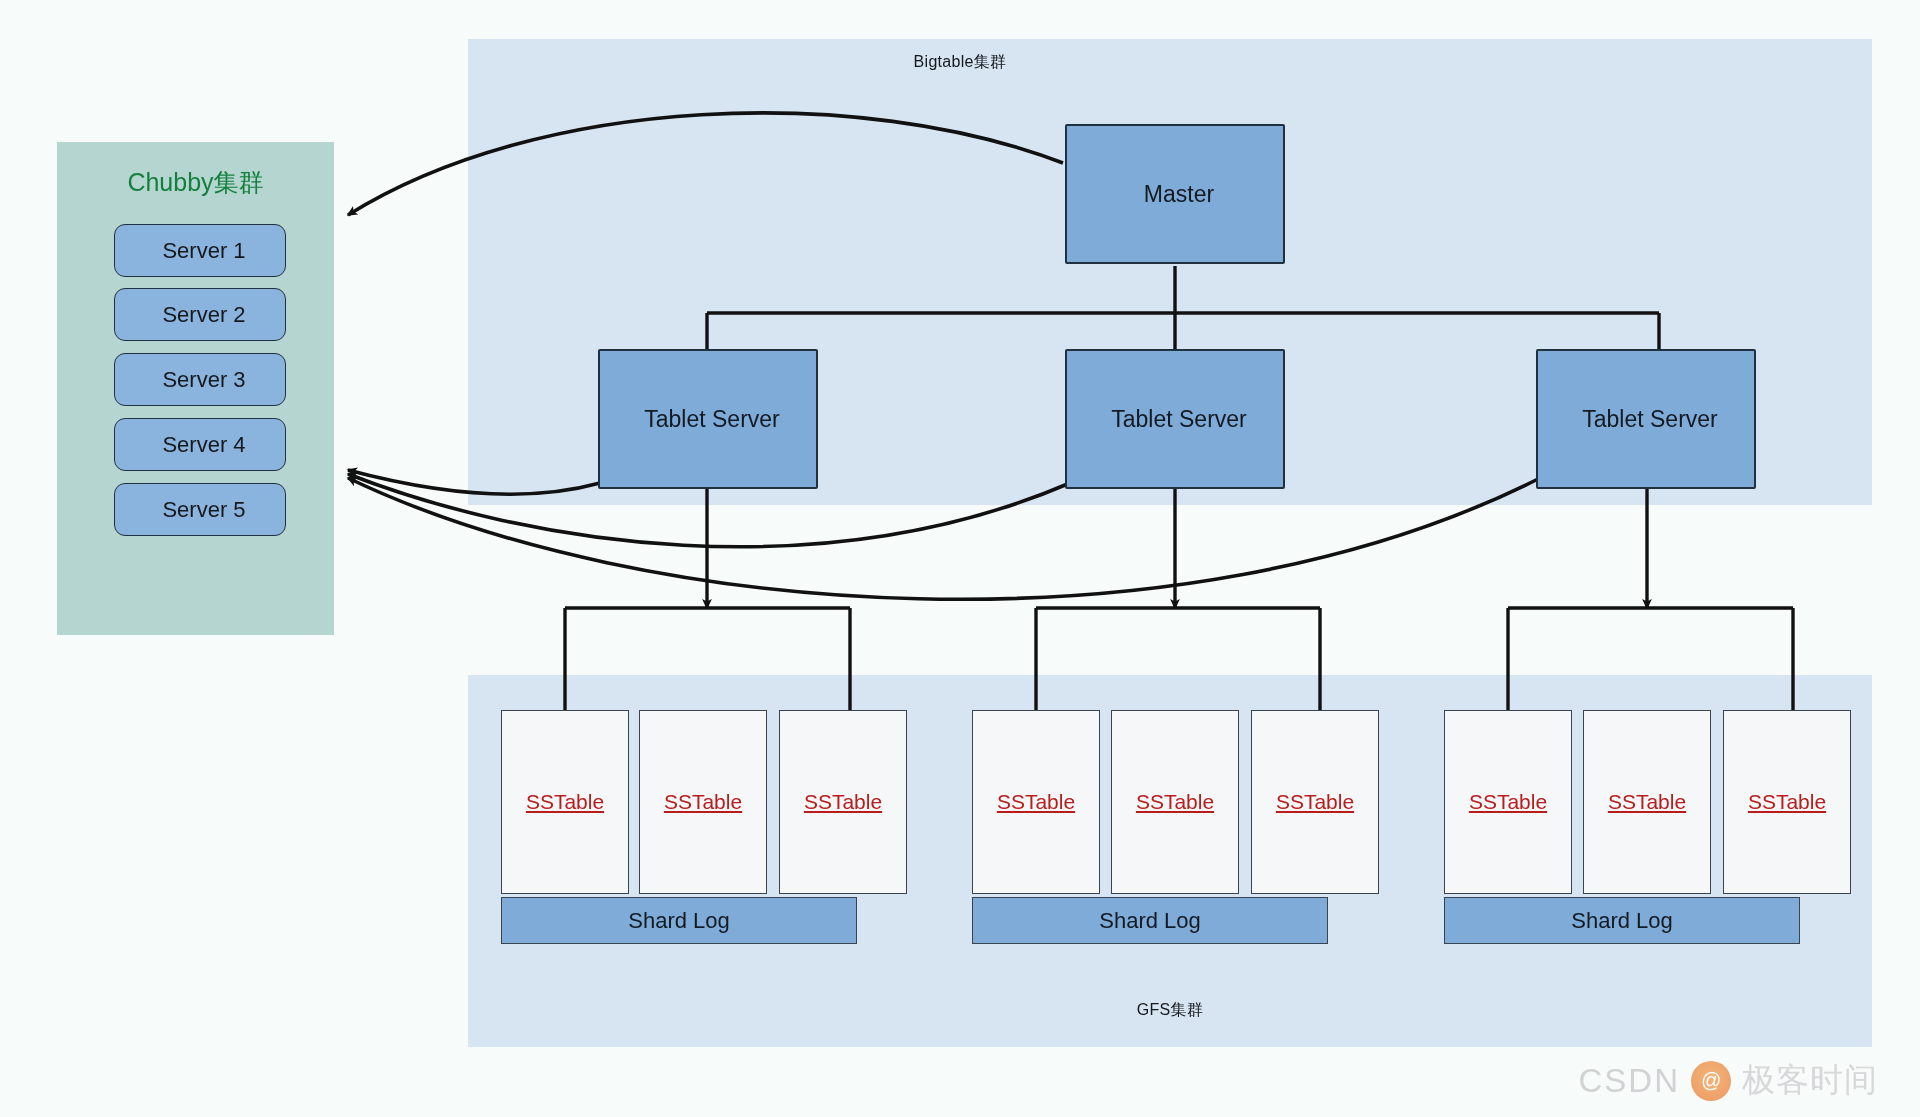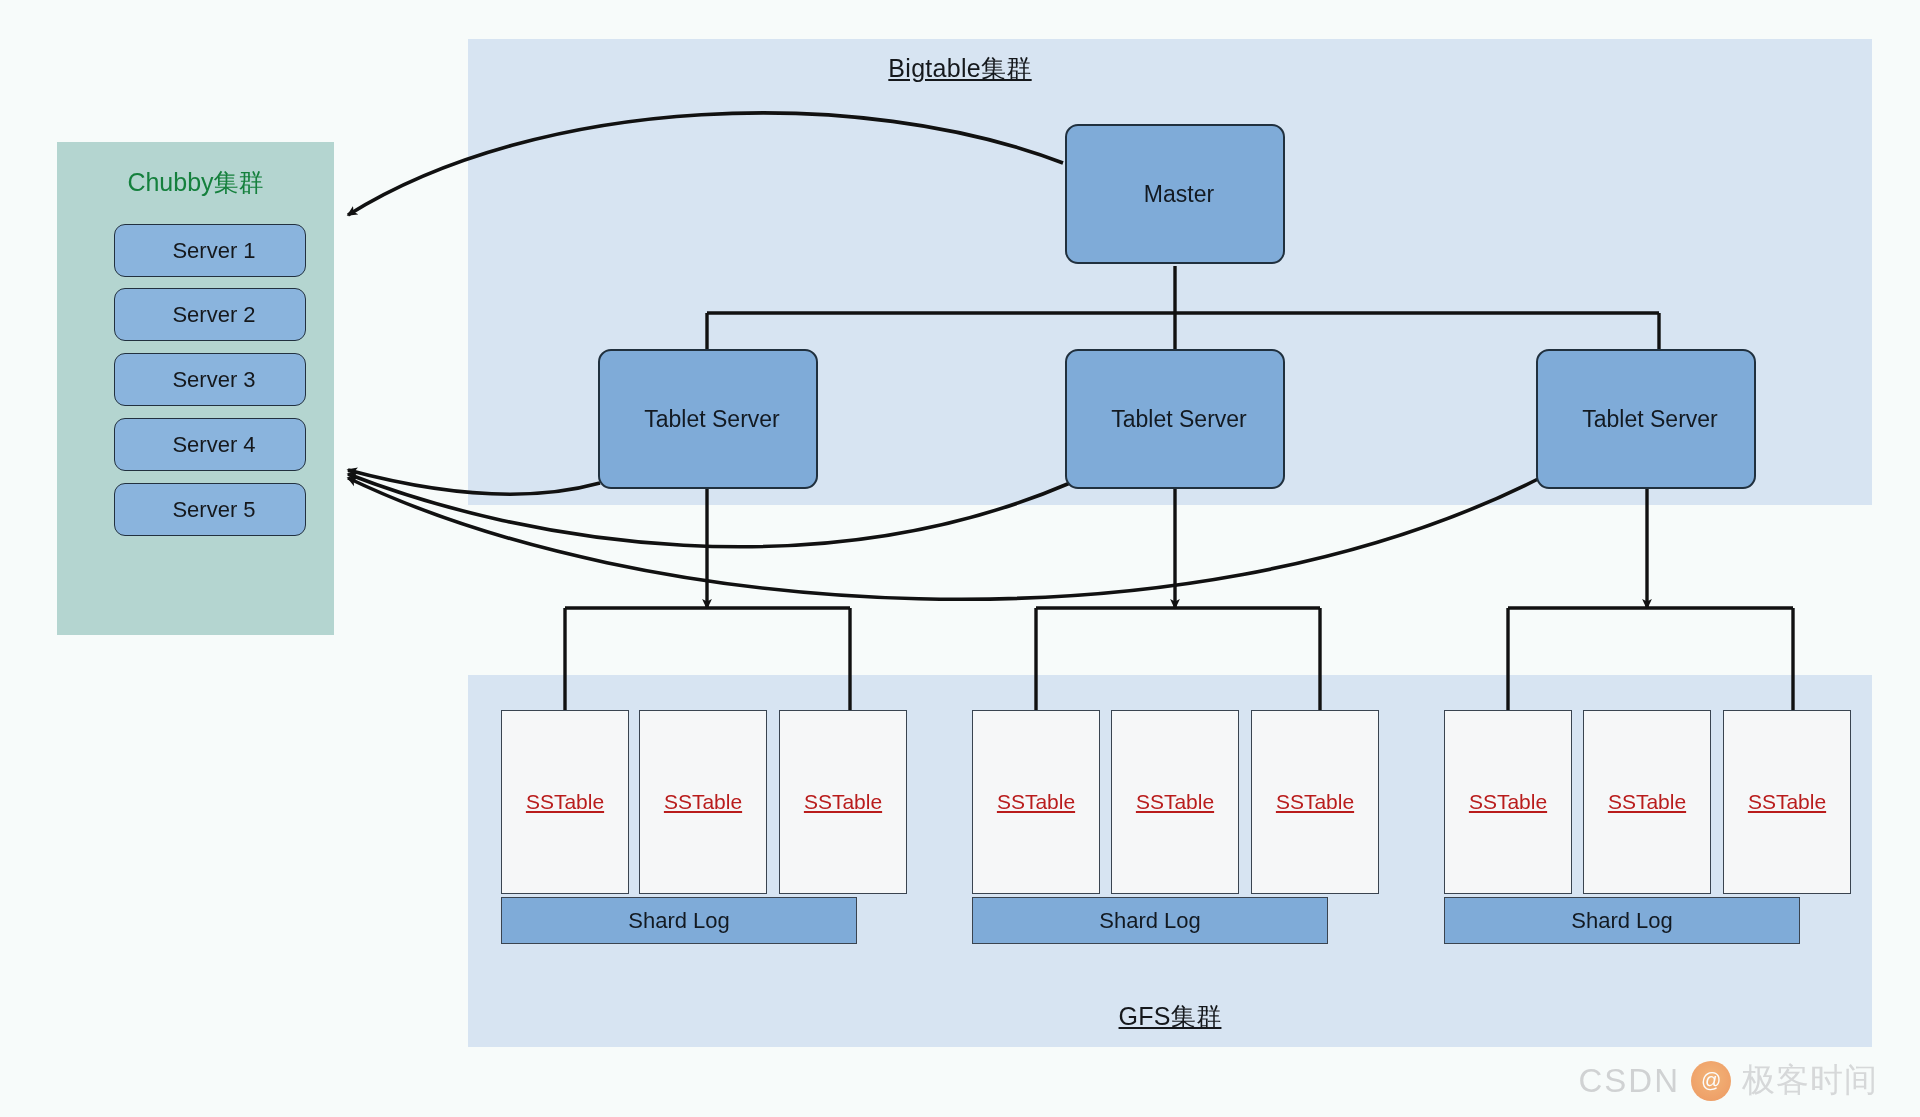--- a/index.html
+++ b/index.html
@@ -11,46 +11,46 @@
     overflow:hidden;
   }
   .canvas{position:absolute;inset:0;}
 
   
   .panel{position:absolute;background:#d7e4f2;}
   #bigtable-panel{left:468px;top:39px;width:1404px;height:466px;}
   #gfs-panel{left:468px;top:675px;width:1404px;height:372px;}
   .panel-title{
     position:absolute;width:100%;text-align:center;
-    font-size:25px;color:#15181c;letter-spacing:.3px;text-decoration:underline;
+    font-size:16px;color:#15181c;letter-spacing:.3px;
   }
   #bigtable-title{top:52px;}
   #gfs-title{top:1000px;left:0;width:1920px;}
   #gfs-title{left:468px;width:1404px;top:1000px;text-align:center;}
 
   
   #chubby-panel{
     position:absolute;left:57px;top:142px;width:277px;height:493px;
     background:#b4d5d0;
   }
   #chubby-title{
     position:absolute;left:57px;top:166px;width:277px;text-align:center;
     font-size:25px;color:#15803d;
   }
   .server-box{
-    position:absolute;left:114px;width:192px;height:53px;
+    position:absolute;left:114px;width:172px;height:53px;
     background:#8ab4dd;border:1.6px solid #22313f;border-radius:11px;
     display:flex;align-items:center;justify-content:center;
     font-size:22px;color:#15181c;box-sizing:border-box;padding-left:8px;
   }
 
   
   .node{
     position:absolute;background:#7fabd8;
-    border:2px solid #20303e;border-radius:13px;
+    border:2px solid #20303e;border-radius:2px;
     display:flex;align-items:center;justify-content:center;
     font-size:23px;color:#131a22;box-sizing:border-box;padding-left:8px;
   }
   #master-node{left:1065px;top:124px;width:220px;height:140px;}
   .tablet-node{width:220px;height:140px;top:349px;}
   #tablet-node-0{left:598px;}
   #tablet-node-1{left:1065px;}
   #tablet-node-2{left:1536px;}
 
   

